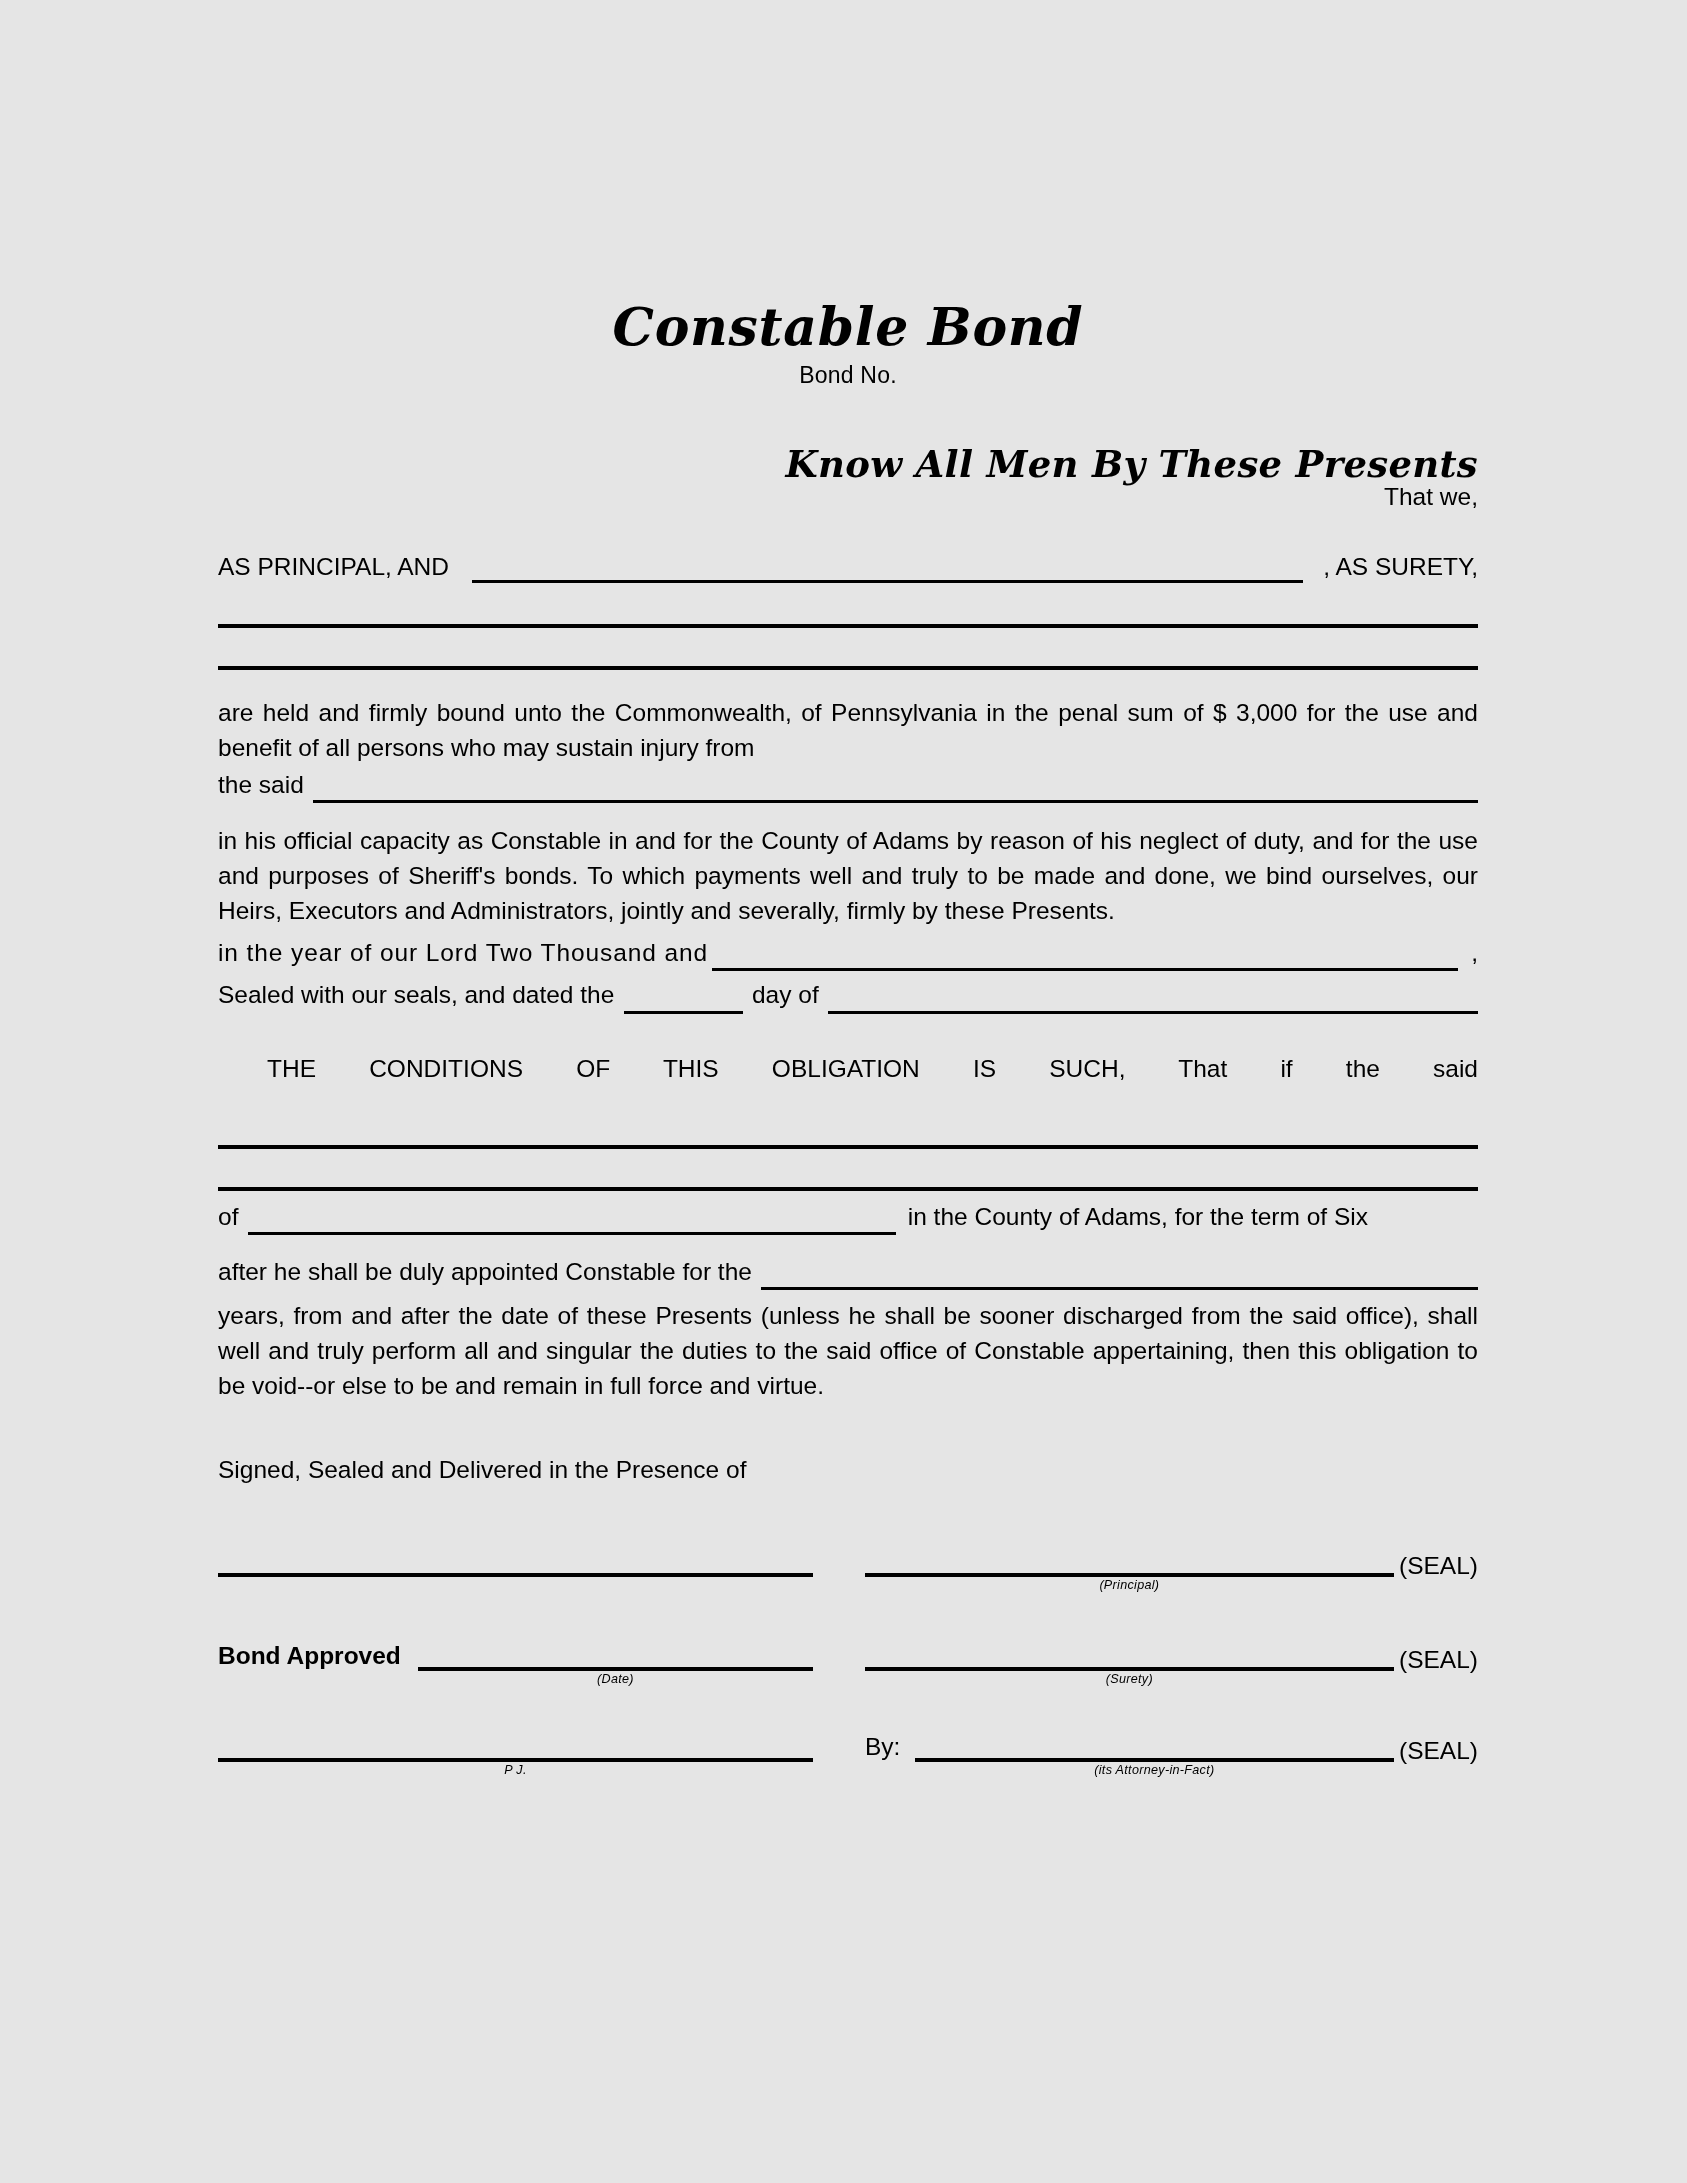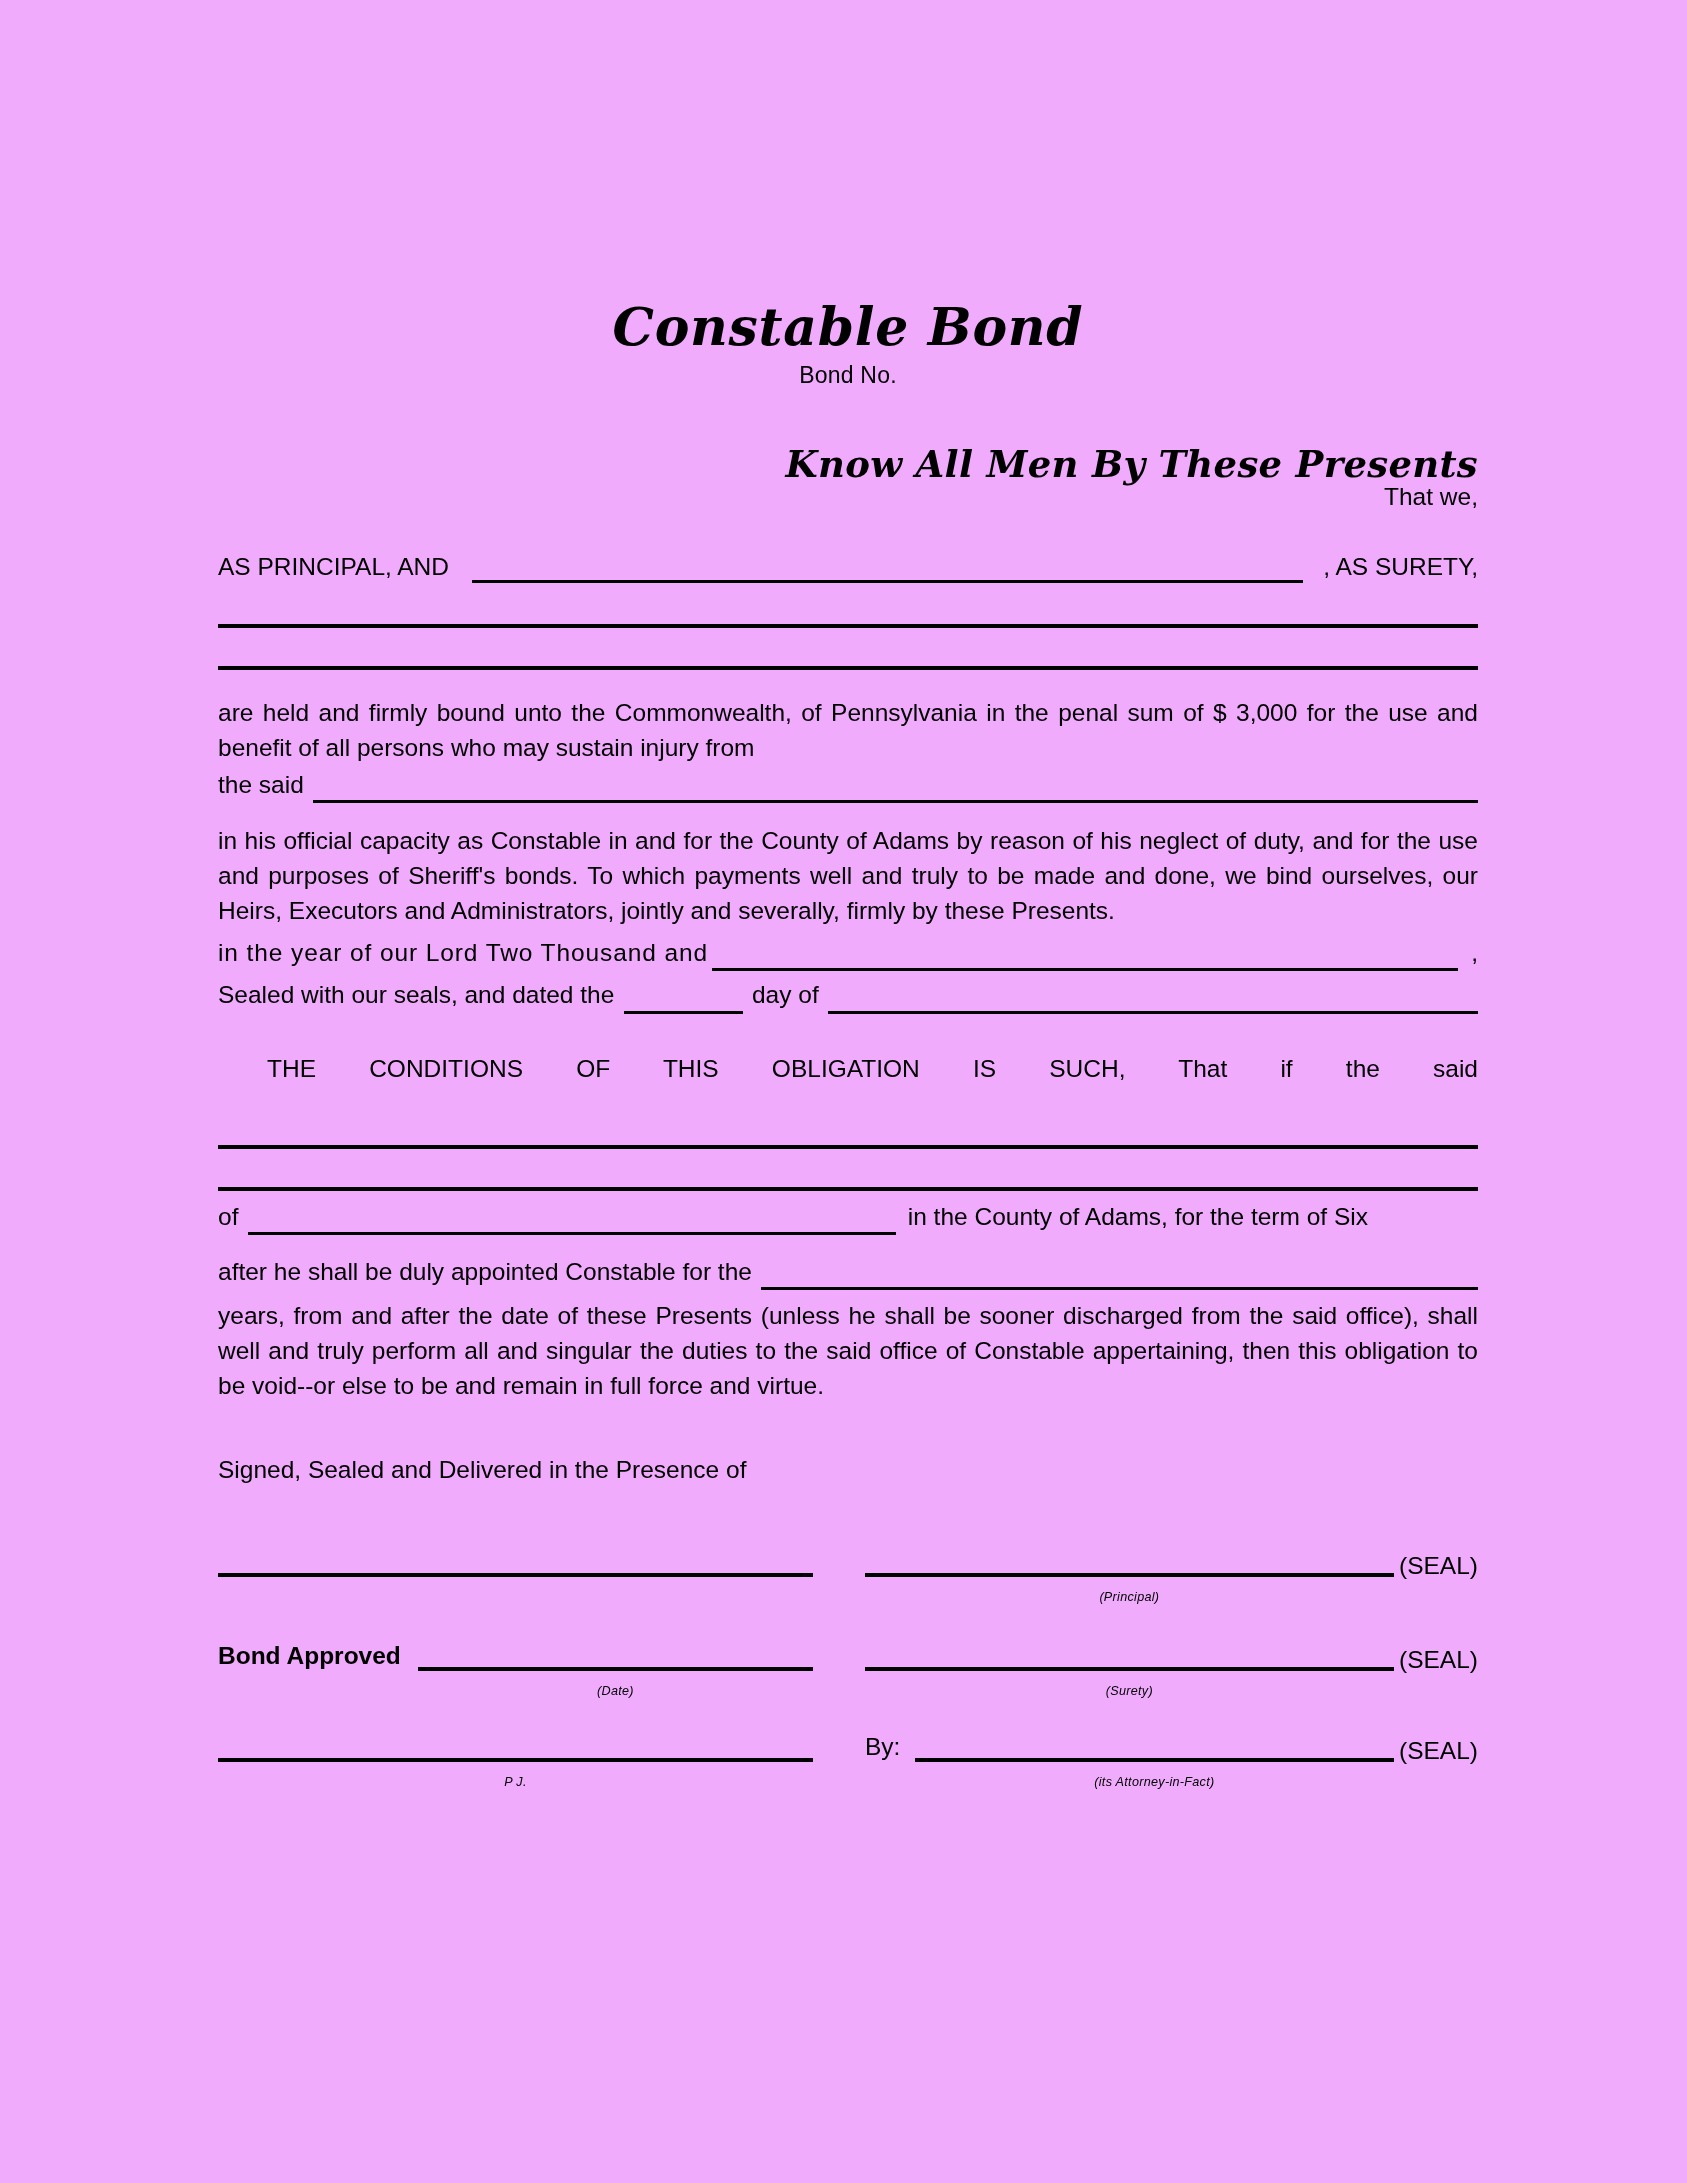--- a/index.html
+++ b/index.html
@@ -12,21 +12,21 @@
     height: 2183px;
     font-family: "Liberation Sans", sans-serif;
     color: #000000;
     -webkit-font-smoothing: antialiased;
   }
 
   .page {
     position: relative;
     width: 1687px;
     height: 2183px;
-    background: #f0abfc;
+    background: #e5e5e5;
     box-sizing: border-box;
   }
 
   
   .content {
     position: absolute;
     left: 218px;
     top: 0;
     width: 1260px;
   }
@@ -205,21 +205,20 @@
   .caption {
     position: absolute;
     left: 0;
     right: 0;
     top: 5.3px;
     text-align: center;
     font-size: 12.6px;
     font-style: italic;
     font-family: "Liberation Sans", sans-serif;
     letter-spacing: 0.3px;
-    margin-top: 12px;
   }
   .cap-wrap { position: relative; }
 
   .bond-approved-label {
     font-size: 24.5px;
     font-weight: bold;
     white-space: nowrap;
     padding-bottom: 1.3px;
     margin-right: 17px;
   }

